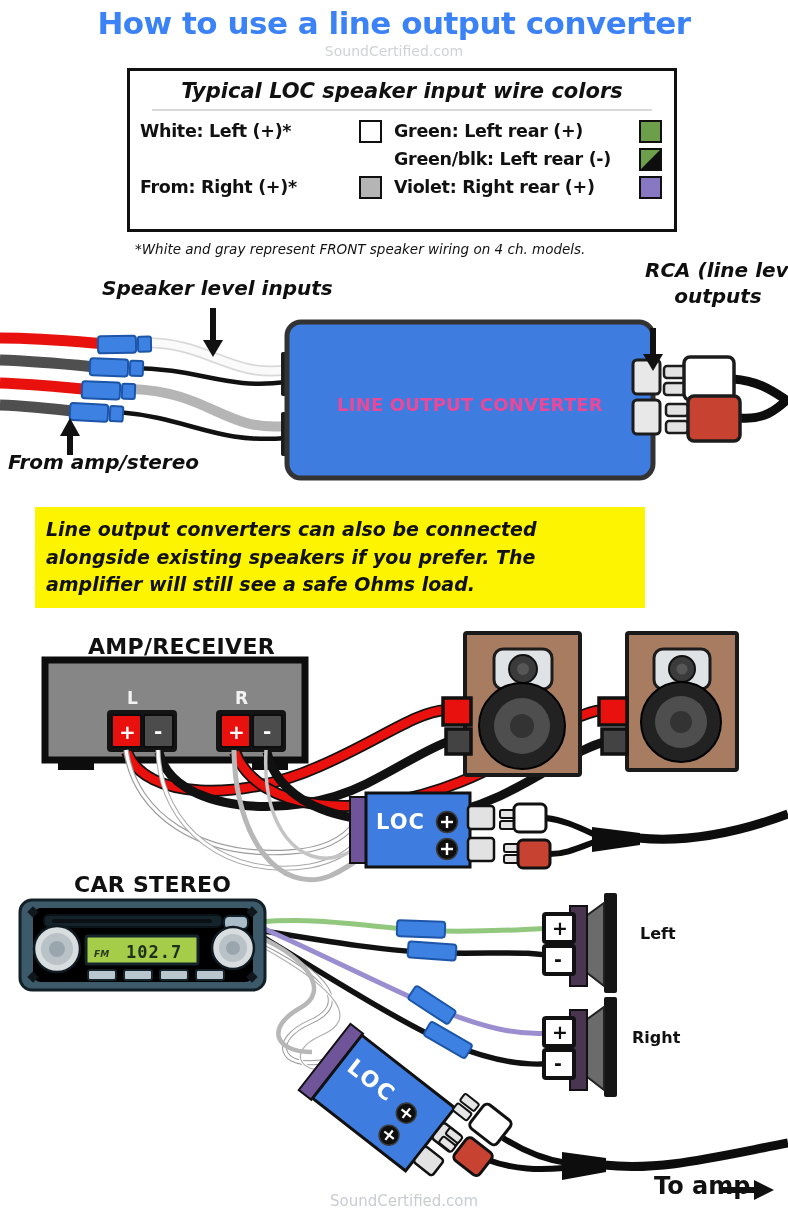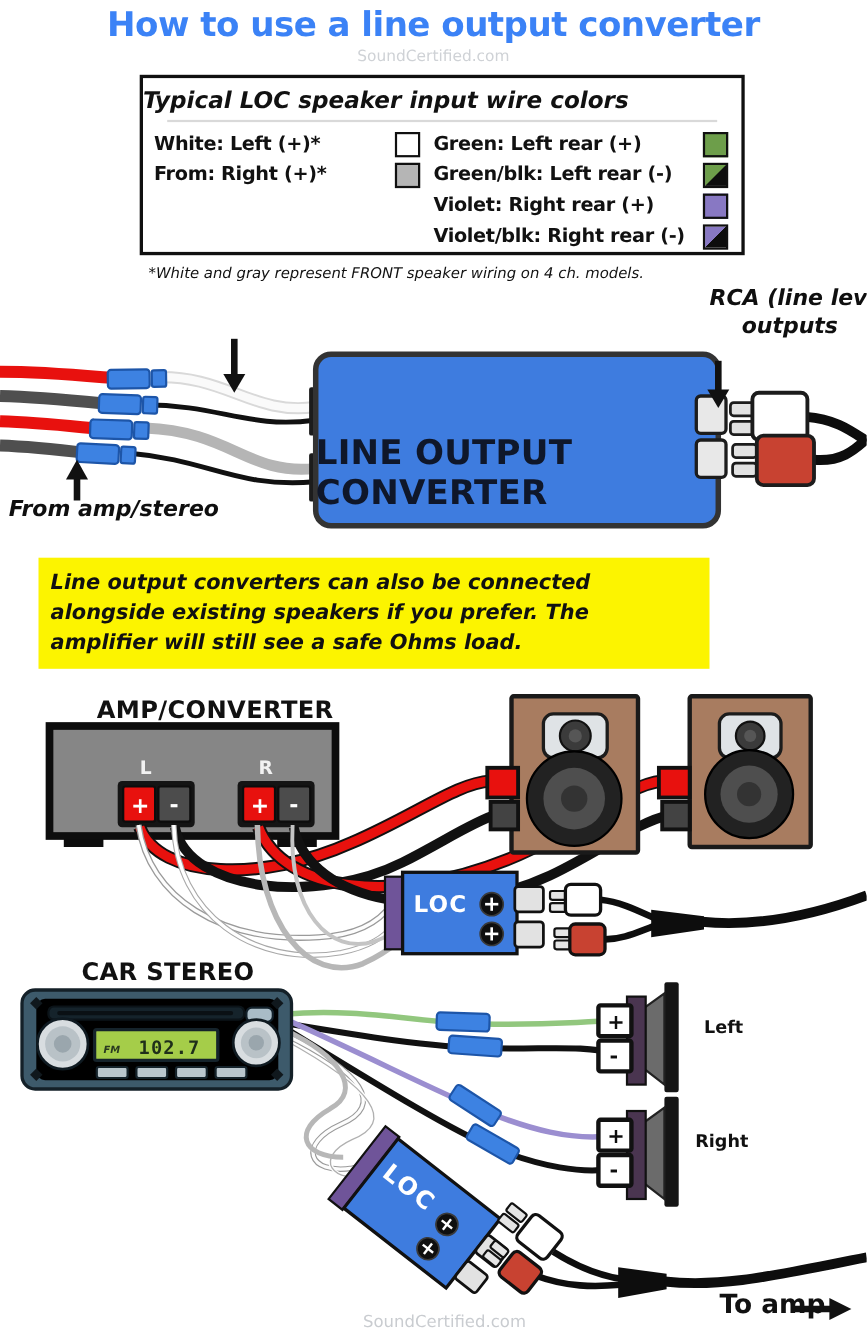--- a/index.html
+++ b/index.html
@@ -5,45 +5,45 @@
   html,body{margin:0;padding:0;background:#fff;}
   .page{position:relative;width:788px;height:1220px;background:#ffffff;overflow:hidden;
         font-family:"DejaVu Sans","Liberation Sans",sans-serif;color:#111;}
   .abs{position:absolute;}
   .title{top:5px;left:0;width:100%;text-align:center;font-size:31px;font-weight:800;
          color:#3b82f6;letter-spacing:-0.5px;}
   .watermark-top{top:43px;left:0;width:100%;text-align:center;font-size:14px;color:#cfd2d6;}
   .watermark-bottom{top:1192px;left:330px;font-size:15px;color:#c9ccd0;}
   .legend{left:127px;top:68px;width:550px;height:164px;border:3px solid #101010;
           background:#fff;box-sizing:border-box;}
-  .legend-title{text-align:left;font-style:italic;font-weight:700;font-size:21px;margin-top:8px;}
+  .legend-title{text-align:center;font-style:italic;font-weight:700;font-size:21px;margin-top:8px;}
   .legend-divider{height:2px;background:#d9d9d9;margin:6px 22px 7px 22px;}
   .legend-cols{display:flex;padding:0 12px 0 10px;gap:12px;}
   .legend-col{display:flex;flex-direction:column;gap:2px;}
-  .legend-col.c1{width:242px;}
+  .legend-col.c1{width:242px;justify-content:space-between;}
   .legend-col.c2{flex:1;}
   .legend-row{display:flex;align-items:center;justify-content:space-between;
               font-weight:700;font-size:17.5px;letter-spacing:-0.3px;white-space:nowrap;height:26px;}
   .sw{width:23px;height:23px;border:2.5px solid #101010;box-sizing:border-box;flex:0 0 auto;}
   .sw-white{background:#ffffff;}
   .sw-white-black{background:linear-gradient(135deg,#ffffff 49%,#0d0d0d 51%);}
   .sw-gray{background:#b5b5b5;}
   .sw-gray-black{background:linear-gradient(135deg,#b5b5b5 49%,#0d0d0d 51%);}
   .sw-green{background:#6d9e4a;}
   .sw-green-black{background:linear-gradient(135deg,#6d9e4a 49%,#0d0d0d 51%);}
   .sw-violet{background:#8878c3;}
   .sw-violet-black{background:linear-gradient(135deg,#8878c3 49%,#0d0d0d 51%);}
   .footnote{left:135px;top:241px;font-style:italic;font-size:13.5px;}
   .lbl{font-weight:700;font-style:italic;font-size:20px;color:#0f0f0f;white-space:nowrap;}
   .speaker-inputs{left:102px;top:276px;}
   .rca-line1{left:645px;top:258px;}
   .rca-line2{left:668px;top:284px;width:100px;text-align:center;}
   .from-amp{left:8px;top:450px;}
-  .loc1-label{left:287px;top:394px;width:366px;color:#0f172a;
-              font-weight:800;font-size:31px;letter-spacing:0.2px;}
+  .loc1-label{left:287px;top:394px;width:366px;text-align:center;color:#ec4899;
+              font-weight:800;font-size:18px;letter-spacing:0.2px;}
   .note{left:35px;top:507px;width:610px;background:#fcf400;box-sizing:border-box;
         padding:9px 11px;font-weight:700;font-style:italic;font-size:19px;line-height:1.45;}
   .hdr{font-weight:800;font-size:22px;letter-spacing:0.3px;white-space:nowrap;}
   .amp-label{left:88px;top:634px;}
   .stereo-label{left:74px;top:872px;}
   .spk-label{font-weight:800;font-size:16px;white-space:nowrap;}
   .left-label{left:640px;top:924px;}
   .right-label{left:632px;top:1028px;}
   .toamp-label{left:618px;top:1172px;font-weight:800;font-size:24px;white-space:nowrap;margin-left:36px;}
   .loc2-label{left:376px;top:810px;color:#fff;font-weight:800;font-size:21px;letter-spacing:1px;}
@@ -359,38 +359,35 @@
           <span class="sw sw-green"></span>
         </div>
         <div class="legend-row">
           <span>Green/blk: Left rear (-)</span>
           <span class="sw sw-green-black"></span>
         </div>
         <div class="legend-row">
           <span>Violet: Right rear (+)</span>
           <span class="sw sw-violet"></span>
         </div>
-        <div class="legend-row">
-          <span>Violet/blk: Right rear (-)</span>
-          <span class="sw sw-violet-black"></span>
-        </div>
       </div>
     </div>
   </div>
 
   <div class="abs footnote">*White and gray represent FRONT speaker wiring on 4 ch. models.</div>
 
+  <div class="abs lbl speaker-inputs">Speaker level inputs</div>
   <div class="abs lbl rca-line1">RCA (line level)</div>
   <div class="abs lbl rca-line2">outputs</div>
   <div class="abs lbl from-amp">From amp/stereo</div>
   <div class="abs loc1-label">LINE OUTPUT CONVERTER</div>
 
   <div class="abs note">Line output converters can also be connected alongside existing speakers if you prefer. The amplifier will still see a safe Ohms load.</div>
 
-  <div class="abs hdr amp-label">AMP/CONVERTER</div>
+  <div class="abs hdr amp-label">AMP/RECEIVER</div>
   <div class="abs loc2-label">LOC</div>
 
   <div class="abs hdr stereo-label">CAR STEREO</div>
   <div class="abs spk-label left-label">Left</div>
   <div class="abs spk-label right-label">Right</div>
   <div class="abs loc3-label">LOC</div>
   <div class="abs toamp-label">To amp</div>
 
   <div class="abs watermark-bottom">SoundCertified.com</div>
 </div>

